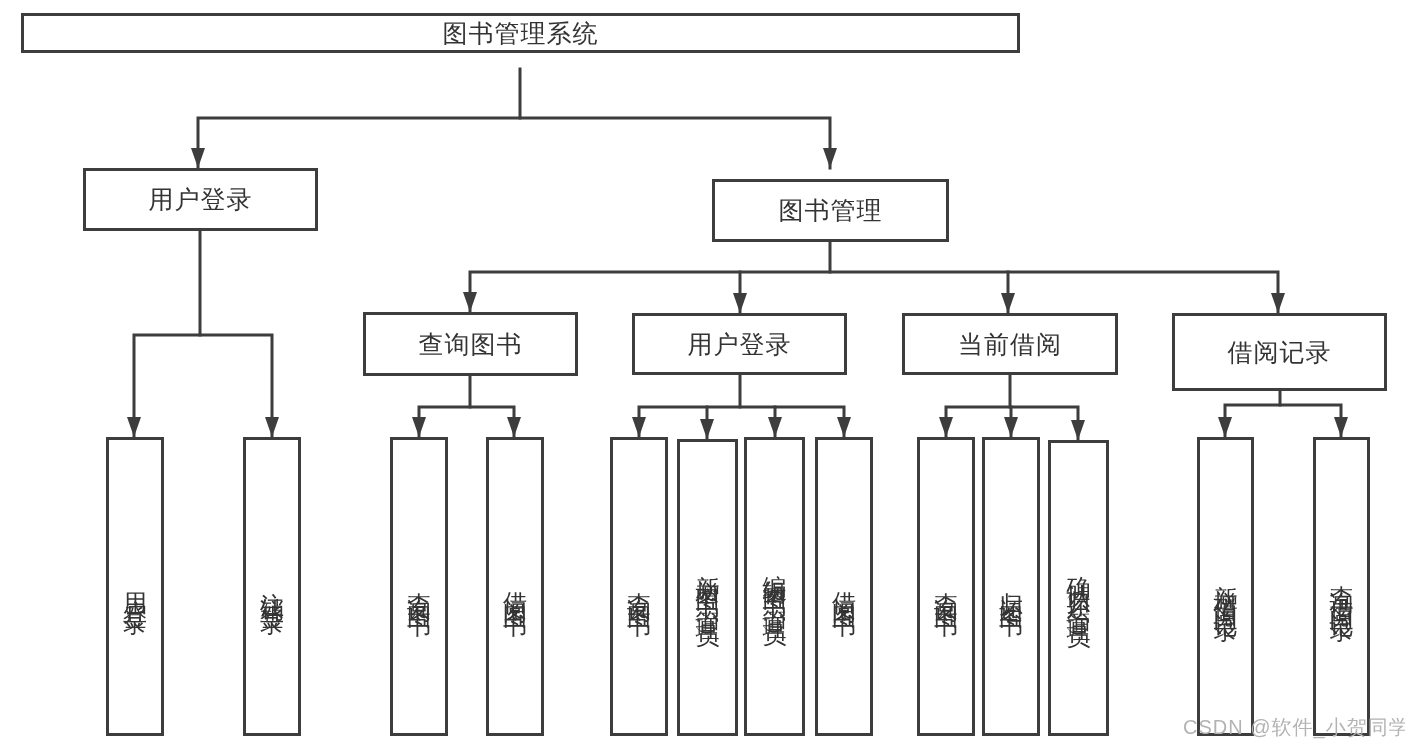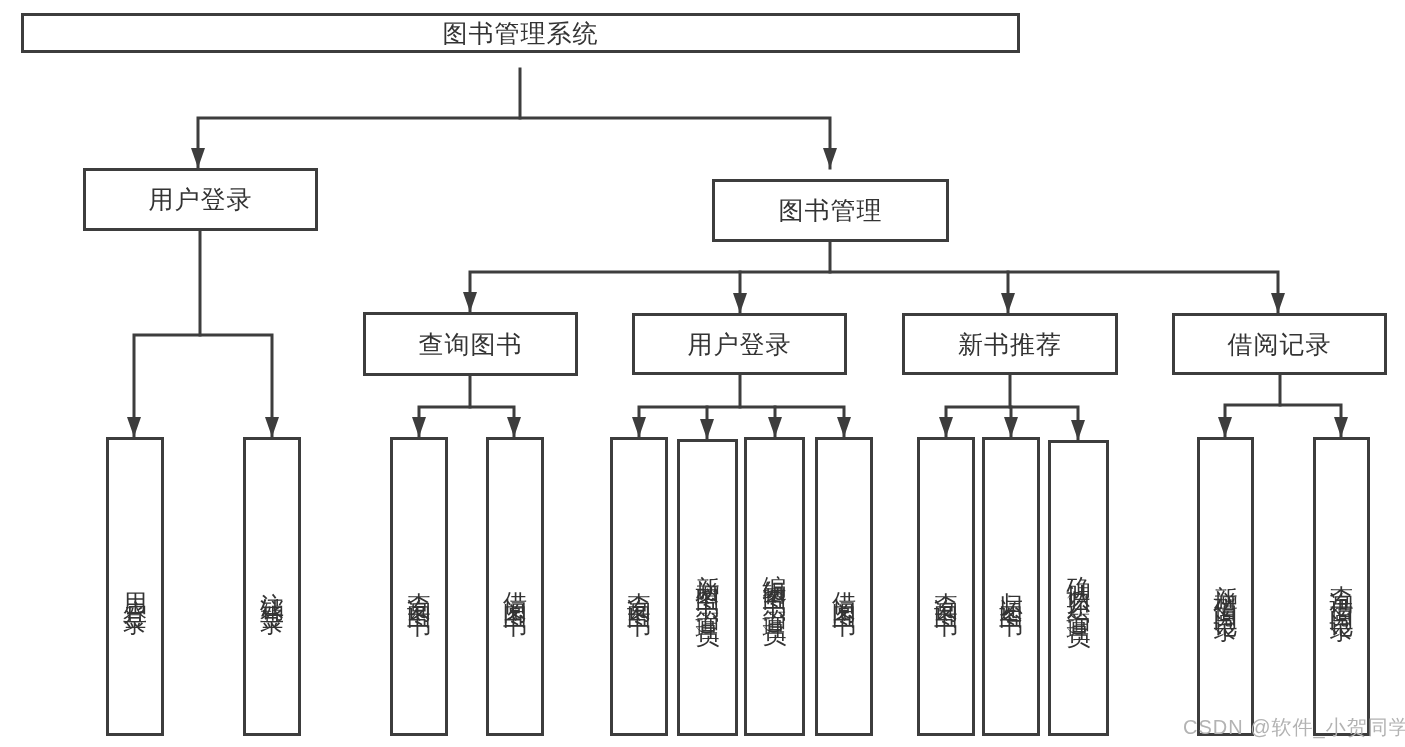--- a/index.html
+++ b/index.html
@@ -85,22 +85,22 @@
     <path d="M1225,437 L1225,405 L1341,405 L1341,437" marker-start="url(#ah)" marker-end="url(#ah)"></path>
   </svg>
 
   <div class="node" style="left:21px;top:13px;width:999px;height:40px">图书管理系统</div>
 
   <div class="node" style="left:83px;top:168px;width:235px;height:63px">用户登录</div>
   <div class="node" style="left:712px;top:179px;width:237px;height:63px">图书管理</div>
 
   <div class="node" style="left:363px;top:312px;width:215px;height:64px">查询图书</div>
   <div class="node" style="left:632px;top:313px;width:215px;height:62px">用户登录</div>
-  <div class="node" style="left:902px;top:313px;width:216px;height:62px">新书推荐</div>
-  <div class="node" style="left:1172px;top:313px;width:215px;height:62px">借阅记录</div>
+  <div class="node" style="left:902px;top:313px;width:216px;height:62px">当前借阅</div>
+  <div class="node" style="left:1172px;top:313px;width:215px;height:78px">借阅记录</div>
 
   <div class="node vert" style="left:106px;top:437px;width:58px;height:299px">用户登录</div>
   <div class="node vert" style="left:243px;top:437px;width:58px;height:299px">注销登录</div>
 
   <div class="node vert" style="left:390px;top:437px;width:58px;height:299px">查询图书</div>
   <div class="node vert" style="left:486px;top:437px;width:58px;height:299px">借阅图书</div>
 
   <div class="node vert" style="left:610px;top:437px;width:58px;height:299px">查询图书</div>
   <div class="node vert" style="left:677px;top:439px;width:61px;height:297px">新增图书（管理员）</div>
   <div class="node vert" style="left:744px;top:437px;width:61px;height:299px">编辑图书（管理员）</div>

